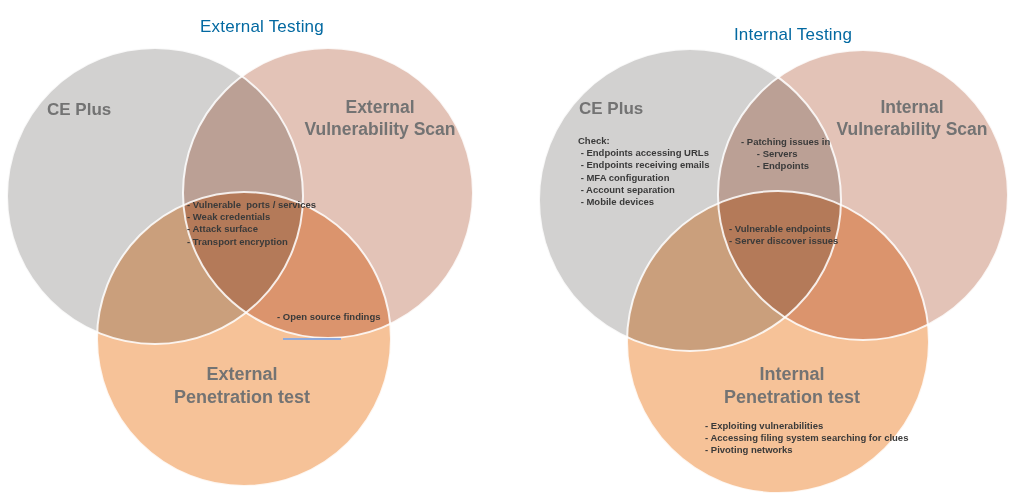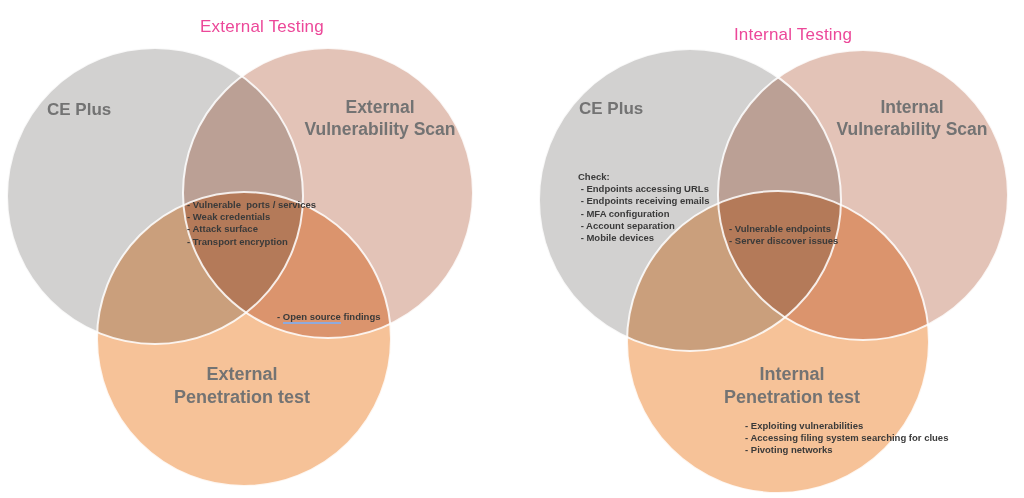--- a/index.html
+++ b/index.html
@@ -31,21 +31,21 @@
     isolation: isolate;
   }
   .venn-svg .fill-circle   { mix-blend-mode: multiply; }
   .venn-svg .outline-circle { fill: none; stroke: rgba(255,255,255,0.85); stroke-width: 2; }
 
   .d-title {
     position: absolute;
     text-align: center;
     font-size: 17px;
     font-weight: 500;
-    color: #ec4899;
+    color: #0369a1;
     letter-spacing: 0.2px;
   }
   .left  .d-title { left: 6px;  top: 17px; width: 512px; }
   .right .d-title { left: 50px; top: 25px; width: 462px; }
 
   .circle-label {
     position: absolute;
     font-weight: 700;
     color: #737373;
   }
@@ -64,29 +64,29 @@
     font-size: 9.5px;
     line-height: 12.2px;
     font-weight: 600;
     color: #3a3a3a;
     white-space: pre-wrap;
   }
   .left  .cv-list  { left: 187px; top: 199px; }
   .left  .vp-list  { left: 277px; top: 287px; }
   .left  .pt-list  { left: 156px; top: 408px; }
 
-  .right .check-list { left: 66px;  top: 135px; margin-top: 36px; }
+  .right .check-list { left: 66px;  top: 135px; }
   .right .cv-list    { left: 229px; top: 136px; }
   .right .mid-list   { left: 217px; top: 223px; }
   .right .vp-list    { left: 312px; top: 272px; }
-  .right .pt-list    { left: 193px; top: 420px; margin-left: 40px; }
+  .right .pt-list    { left: 193px; top: 420px; }
 
   .underlined {
     border-bottom: 2px solid #8faadc;
-    padding-bottom: 0px;
+    padding-bottom: 16px;
   }
 </style>
 </head>
 <body>
 
 <div class="canvas">
 
   <section class="diagram left">
     <svg class="venn-svg" viewBox="0 0 512 498">
       <g>
@@ -149,20 +149,23 @@
  - Endpoints receiving emails
  - MFA configuration
  - Account separation
  - Mobile devices</div>
 
     <div class="circle-label vs-label two-line">
       <div>Internal</div>
       <div>Vulnerability Scan</div>
     </div>
 
+    <div class="list cv-list">- Patching issues in
+      - Servers
+      - Endpoints</div>
 
     <div class="list mid-list">- Vulnerable endpoints
 - Server discover issues</div>
 
 
     <div class="circle-label pt-label">
       <div>Internal</div>
       <div>Penetration test</div>
     </div>
 

